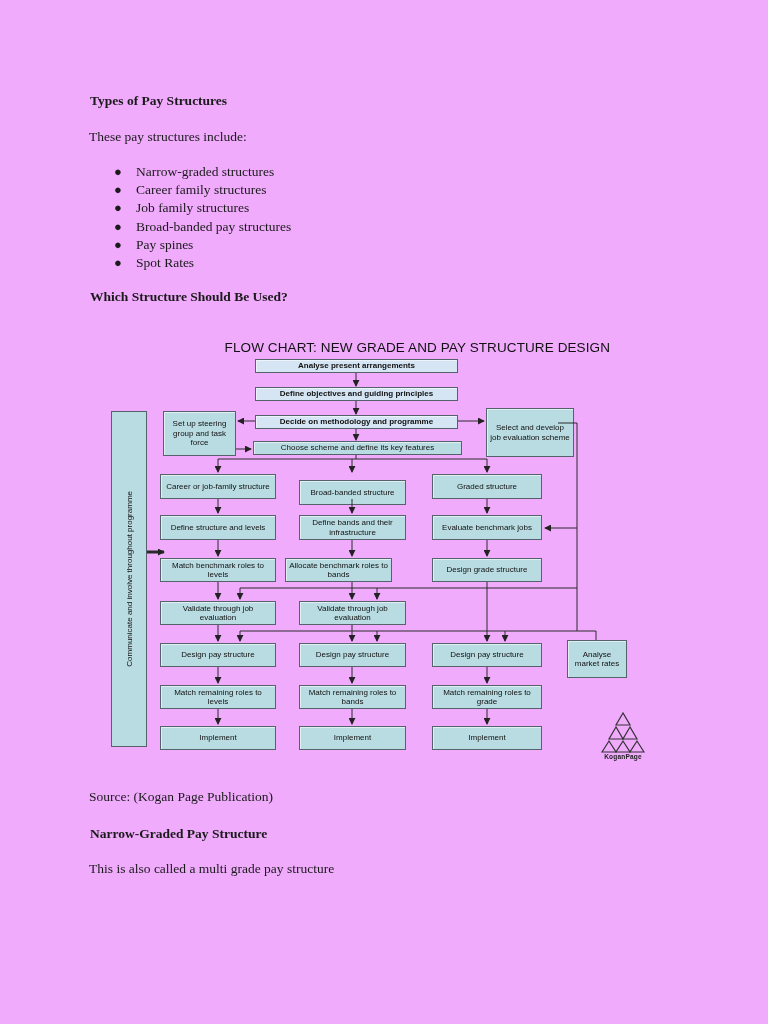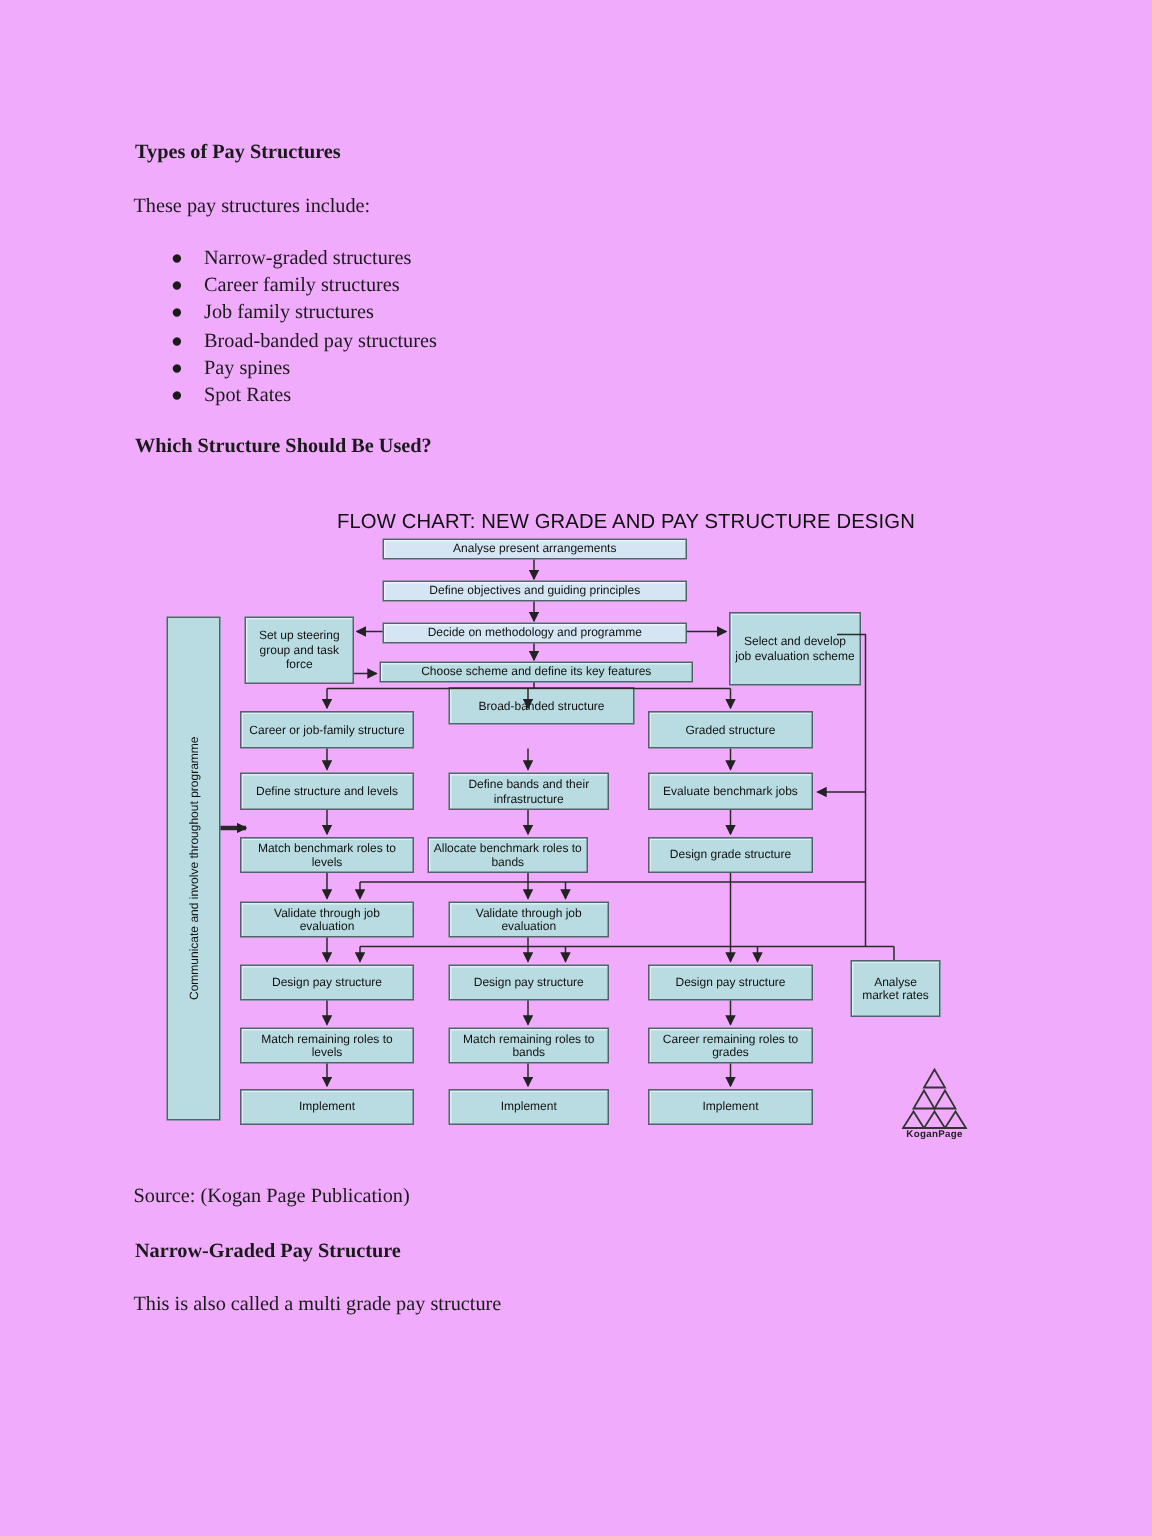--- a/index.html
+++ b/index.html
@@ -12,21 +12,21 @@
   ul.blist li{position:relative;height:18.2px;padding-left:24px;font-size:13.5px;}
   ul.blist .dot{position:absolute;left:2px;top:0;font-size:13px;}
   
   .fc-title{font-family:"Liberation Sans",sans-serif;font-weight:normal;font-size:13.5px;
             text-align:right;letter-spacing:.1px;color:#111;}
   .box{position:absolute;box-sizing:border-box;border:1px solid var(--border-c,#55626b);
        display:flex;align-items:center;justify-content:center;text-align:center;
        font-family:"Liberation Sans",sans-serif;font-size:8px;line-height:9.5px;color:#111;
        padding:1px 3px;box-shadow:inset 1px 1px 0 rgba(255,255,255,.55);}
   .teal{background:var(--fill-teal,#b9dce2);}
-  .blue{background:var(--fill-blue,#d5e5f4);}
+  .blue{background:var(--fill-blue,#d5e5f4);font-weight:bold;}
   .vbar{position:absolute;box-sizing:border-box;border:1px solid var(--border-c,#55626b);
         background:var(--fill-teal,#b9dce2);display:flex;align-items:center;justify-content:center;}
   .vtext{writing-mode:vertical-rl;transform:rotate(180deg);
          font-family:"Liberation Sans",sans-serif;font-size:8px;color:#111;white-space:nowrap;}
   svg.overlay{position:absolute;left:0;top:0;pointer-events:none;}
   .logo-text{position:absolute;font-family:"Liberation Sans",sans-serif;font-weight:bold;
              font-size:6.5px;color:#222;text-align:center;letter-spacing:.2px;}
 </style>
 </head>
 <body>
@@ -55,42 +55,42 @@
 
   <div class="box blue" style="left:255px;top:359px;width:203px;height:14px">Analyse present arrangements</div>
   <div class="box blue" style="left:255px;top:387px;width:203px;height:14px">Define objectives and guiding principles</div>
   <div class="box blue" style="left:255px;top:415px;width:203px;height:14px">Decide on methodology and programme</div>
   <div class="box teal" style="left:253px;top:441px;width:209px;height:14px">Choose scheme and define its key features</div>
 
   <div class="box teal" style="left:163px;top:411px;width:73px;height:45px">Set up steering group and task force</div>
   <div class="box teal" style="left:486px;top:408px;width:88px;height:49px">Select and develop job evaluation scheme</div>
 
   <div class="box teal" style="left:160px;top:474px;width:116px;height:25px">Career or job-family structure</div>
-  <div class="box teal" style="left:299px;top:458px;width:124px;height:25px">Broad-banded structure</div>
+  <div class="box teal" style="left:299px;top:480px;width:107px;height:25px">Broad-banded structure</div>
   <div class="box teal" style="left:432px;top:474px;width:110px;height:25px">Graded structure</div>
 
   <div class="box teal" style="left:160px;top:515px;width:116px;height:25px">Define structure and levels</div>
   <div class="box teal" style="left:299px;top:515px;width:107px;height:25px">Define bands and their infrastructure</div>
   <div class="box teal" style="left:432px;top:515px;width:110px;height:25px">Evaluate benchmark jobs</div>
 
   <div class="box teal" style="left:160px;top:558px;width:116px;height:24px">Match benchmark roles to levels</div>
   <div class="box teal" style="left:285px;top:558px;width:107px;height:24px">Allocate benchmark roles to bands</div>
   <div class="box teal" style="left:432px;top:558px;width:110px;height:24px">Design grade structure</div>
 
   <div class="box teal" style="left:160px;top:601px;width:116px;height:24px">Validate through job evaluation</div>
   <div class="box teal" style="left:299px;top:601px;width:107px;height:24px">Validate through job evaluation</div>
 
   <div class="box teal" style="left:160px;top:643px;width:116px;height:24px">Design pay structure</div>
   <div class="box teal" style="left:299px;top:643px;width:107px;height:24px">Design pay structure</div>
   <div class="box teal" style="left:432px;top:643px;width:110px;height:24px">Design pay structure</div>
   <div class="box teal" style="left:567px;top:640px;width:60px;height:38px">Analyse market rates</div>
 
   <div class="box teal" style="left:160px;top:685px;width:116px;height:24px">Match remaining roles to levels</div>
   <div class="box teal" style="left:299px;top:685px;width:107px;height:24px">Match remaining roles to bands</div>
-  <div class="box teal" style="left:432px;top:685px;width:110px;height:24px">Career remaining roles to grades</div>
+  <div class="box teal" style="left:432px;top:685px;width:110px;height:24px">Match remaining roles to grade</div>
 
   <div class="box teal" style="left:160px;top:726px;width:116px;height:24px">Implement</div>
   <div class="box teal" style="left:299px;top:726px;width:107px;height:24px">Implement</div>
   <div class="box teal" style="left:432px;top:726px;width:110px;height:24px">Implement</div>
 
   <svg class="overlay" width="768" height="1024">
     <defs>
       <marker id="arr" viewBox="0 0 8 8" refX="7" refY="4" markerWidth="7" markerHeight="7" orient="auto" markerUnits="userSpaceOnUse">
         <path d="M0,0 L8,4 L0,8 z" fill="#222"></path>
       </marker>

